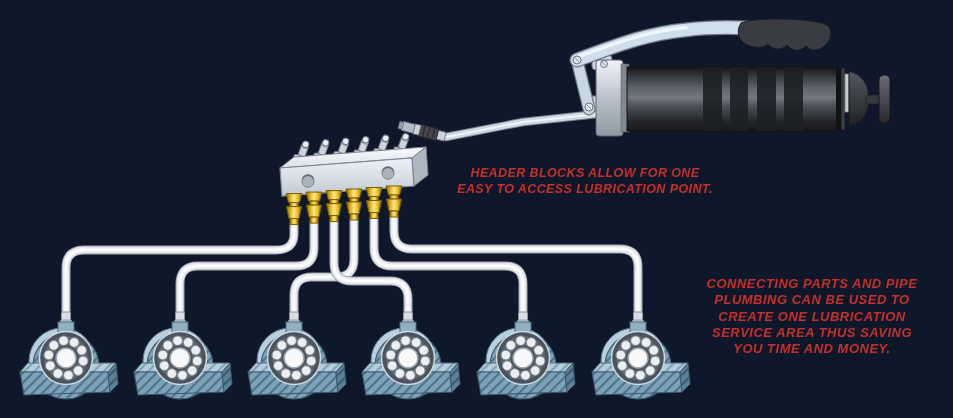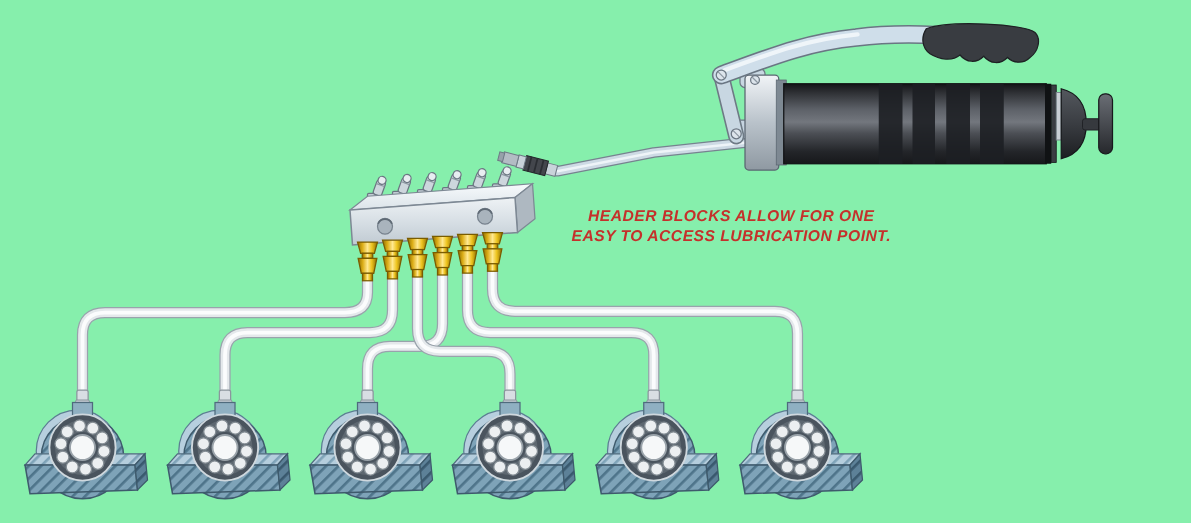--- a/index.html
+++ b/index.html
@@ -1,16 +1,16 @@
 <!DOCTYPE html>
 <html><head>
 <meta charset="utf-8">
 <style>
   html,body{margin:0;padding:0;background:#ffffff;}
-  #stage{position:relative;width:953px;height:418px;background:#86efac;overflow:hidden;
+  #stage{position:relative;width:953px;height:418px;background:#0f172a;overflow:hidden;
          font-family:"Liberation Sans", sans-serif;}
   #artwork{position:absolute;left:0;top:0;}
   .note{position:absolute;color:#C5302B;font-style:italic;font-weight:bold;
         text-align:center;white-space:pre-line;text-transform:uppercase;}
   #note1{left:430px;top:166px;width:310px;font-size:12.5px;line-height:15.5px;letter-spacing:0.4px;}
   #note2{left:676px;top:276px;width:272px;font-size:13px;line-height:16.3px;letter-spacing:0.5px;}
 </style>
 </head>
 <body>
 
@@ -244,14 +244,19 @@
       <circle cx="604" cy="64" r="3.5" fill="#dde5ec" stroke="#6b7682" stroke-width="1"></circle>
       <line x1="601.8" y1="61.8" x2="606.2" y2="66.2" stroke="#8d98a2" stroke-width="1"></line>
       <circle cx="589" cy="107" r="4" fill="#dde5ec" stroke="#6b7682" stroke-width="1"></circle>
       <line x1="586.5" y1="104.5" x2="591.5" y2="109.5" stroke="#8d98a2" stroke-width="1"></line>
     </g>
   </g>
 </svg>
 
 <div id="note1" class="note">HEADER BLOCKS ALLOW FOR ONE
 EASY TO ACCESS LUBRICATION POINT.</div>
+<div id="note2" class="note">CONNECTING PARTS AND PIPE
+PLUMBING CAN BE USED TO
+CREATE ONE LUBRICATION
+SERVICE AREA THUS SAVING
+YOU TIME AND MONEY.</div>
 
 </div>
 
 </body></html>

